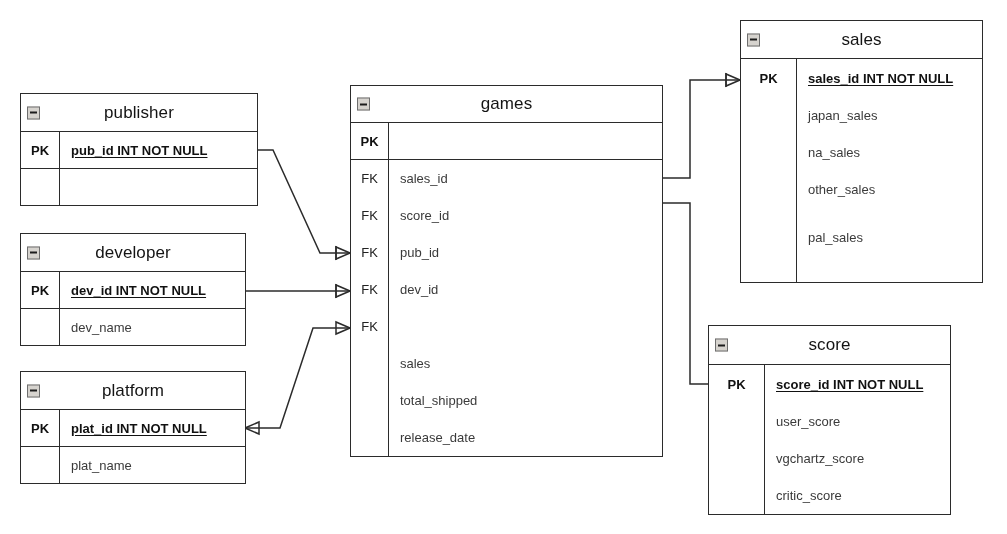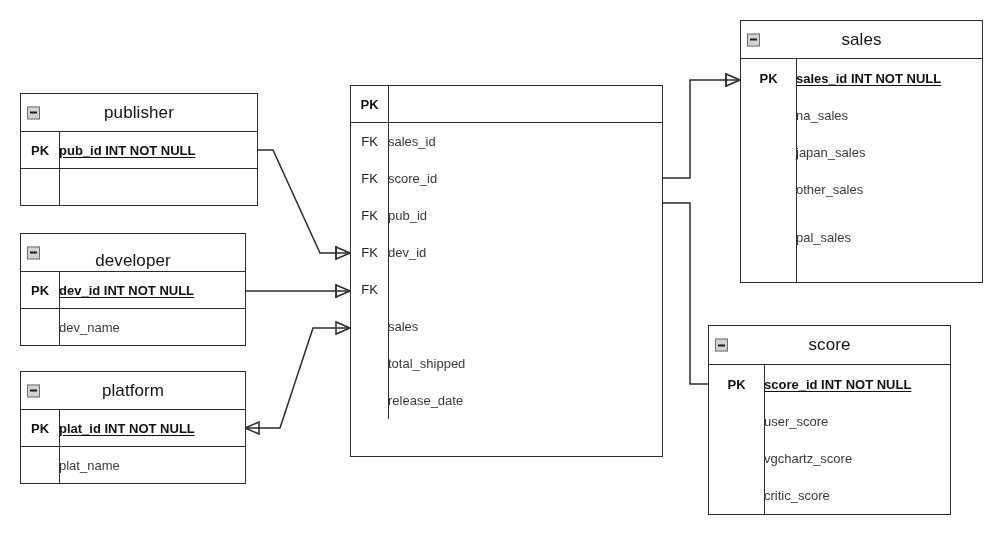--- a/index.html
+++ b/index.html
@@ -94,20 +94,21 @@
   }
   .row-key.pk {
     font-weight: bold;
     color: #111;
   }
   .row-attr {
     box-sizing: border-box;
     flex: 1 1 auto;
     font-size: 13px;
     color: #3a3a3a;
+    padding-left: 12px;
     white-space: nowrap;
   }
   .row-attr.pk-attr {
     color: #111;
     font-weight: bold;
     text-decoration: underline;
     text-underline-offset: 2px;
   }
 
   
@@ -174,21 +175,21 @@
     <div class="entity-body" style="height:73px;">
       <span class="key-divider" style="left:38px;"></span>
       <div class="row pk-row" style="height:37px;">
         <span class="row-key pk" style="width:38px;">PK</span>
         <span class="row-attr pk-attr">pub_id INT NOT NULL</span>
       </div>
     </div>
   </div>
 
   <div class="entity" style="left:20px; top:233px; width:226px; height:113px;">
-    <div class="entity-header" style="height:38px;align-items:flex-end;">
+    <div class="entity-header" style="height:38px;">
       <span class="collapse-icon"></span>
       <span class="entity-title">developer</span>
     </div>
     <div class="entity-body" style="height:73px;">
       <span class="key-divider" style="left:38px;"></span>
       <div class="row pk-row" style="height:37px;">
         <span class="row-key pk" style="width:38px;">PK</span>
         <span class="row-attr pk-attr">dev_id INT NOT NULL</span>
       </div>
       <div class="row" style="height:36px;">
@@ -210,20 +211,24 @@
         <span class="row-attr pk-attr">plat_id INT NOT NULL</span>
       </div>
       <div class="row" style="height:36px;">
         <span class="row-key" style="width:38px;"></span>
         <span class="row-attr">plat_name</span>
       </div>
     </div>
   </div>
 
   <div class="entity" style="left:350px; top:85px; width:313px; height:372px;">
+    <div class="entity-header" style="height:37px;">
+      <span class="collapse-icon"></span>
+      <span class="entity-title">games</span>
+    </div>
     <div class="entity-body" style="height:333px;">
       <span class="key-divider" style="left:37px;"></span>
       <div class="row pk-row" style="height:37px;">
         <span class="row-key pk" style="width:37px;">PK</span>
       </div>
       <div class="row" style="height:37px;">
         <span class="row-key" style="width:37px;">FK</span>
         <span class="row-attr">sales_id</span>
       </div>
       <div class="row" style="height:37px;">
@@ -262,25 +267,25 @@
       <span class="entity-title">sales</span>
     </div>
     <div class="entity-body" style="height:223px;">
       <span class="key-divider" style="left:55px;"></span>
       <div class="row" style="height:38px;">
         <span class="row-key pk" style="width:55px;">PK</span>
         <span class="row-attr pk-attr">sales_id INT NOT NULL</span>
       </div>
       <div class="row" style="height:37px;">
         <span class="row-key" style="width:55px;"></span>
+        <span class="row-attr">japan_sales</span>
+      </div>
+      <div class="row" style="height:37px;">
+        <span class="row-key" style="width:55px;"></span>
         <span class="row-attr">na_sales</span>
-      </div>
-      <div class="row" style="height:37px;">
-        <span class="row-key" style="width:55px;"></span>
-        <span class="row-attr">japan_sales</span>
       </div>
       <div class="row" style="height:37px;align-items:center;">
         <span class="row-key" style="width:55px;"></span>
         <span class="row-attr">other_sales</span>
       </div>
       <div class="row" style="height:37px;align-items:flex-end;">
         <span class="row-key" style="width:55px;"></span>
         <span class="row-attr">pal_sales</span>
       </div>
     </div>

